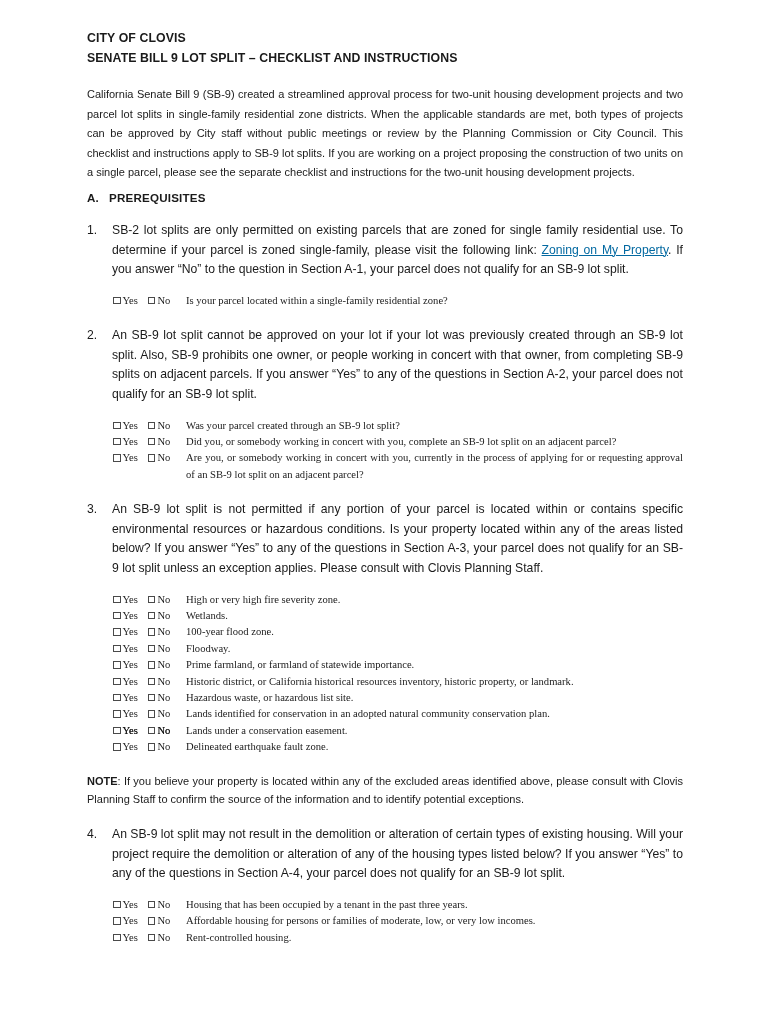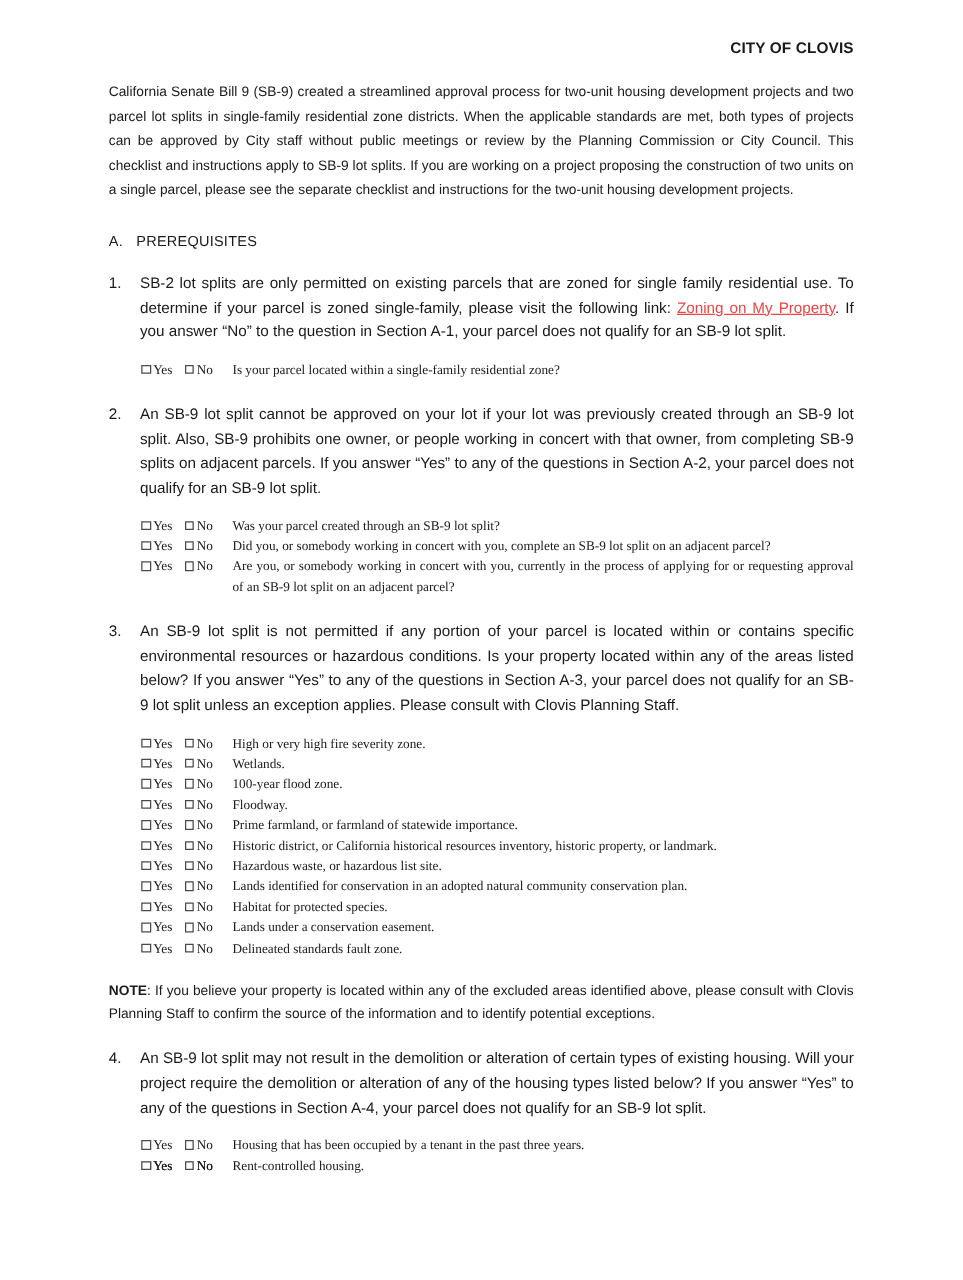--- a/index.html
+++ b/index.html
@@ -16,41 +16,41 @@
   }
   .page {
     position: relative;
     width: 770px;
     height: 1024px;
     background: #ffffff;
     box-sizing: border-box;
     padding: 24px 87px 0 87px;
   }
   .doc-title {
-    text-align: right;
+    text-align: left;
     font-weight: bold;
     font-size: 12.3px;
     line-height: 20px;
     letter-spacing: 0.1px;
     margin: 0;
   }
   .doc-title.line1 { margin-top: 4px; }
   .doc-title.line2 { margin-bottom: 0; }
 
   .intro {
     margin-top: 17px;
     font-size: 11px;
     line-height: 19.6px;
     text-align: justify;
     text-justify: inter-word;
   }
 
   .section-head {
-    margin-top: 24px;
-    font-weight: normal;
+    margin-top: 8px;
+    font-weight: bold;
     font-size: 11.6px;
     letter-spacing: 0.2px;
   }
   .section-head .sec-letter {
     display: inline-block;
     width: 22px;
   }
 
   .numitem {
     margin-top: 17px;
@@ -66,21 +66,21 @@
     left: 0;
     top: 0;
     width: 20px;
     text-align: left;
   }
   .numitem p {
     margin: 0;
   }
 
   a.doclink {
-    color: #ef4444;
+    color: #0369a1;
     text-decoration: underline;
   }
 
   .qlist {
     margin-top: 13px;
     padding-left: 26px;
   }
 
   .qrow {
     position: relative;
@@ -121,20 +121,21 @@
     text-justify: inter-word;
   }
   .note b { font-weight: bold; }
 </style>
 </head>
 <body>
 
 <div class="page">
 
   <div class="doc-title line1">CITY OF CLOVIS</div>
+  <div class="doc-title line2">SENATE BILL 9 LOT SPLIT – CHECKLIST AND INSTRUCTIONS</div>
 
   <div class="intro">California Senate Bill 9 (SB-9) created a streamlined approval process for two-unit housing development projects and two parcel lot splits in single-family residential zone districts. When the applicable standards are met, both types of projects can be approved by City staff without public meetings or review by the Planning Commission or City Council. This checklist and instructions apply to SB-9 lot splits. If you are working on a project proposing the construction of two units on a single parcel, please see the separate checklist and instructions for the two-unit housing development projects.</div>
 
   <div class="section-head">
     <span class="sec-letter">A.</span><span>PREREQUISITES</span>
   </div>
 
   <div class="numitem">
     <span class="num">1.</span>
     <p><span>SB-2 lot splits are only permitted on existing parcels that are zoned for single family residential use. To determine if your parcel is zoned single-family, please visit the following link: </span><a class="doclink" href="#">Zoning on My Property</a><span>. If you answer “No” to the question in Section A-1, your parcel does not qualify for an SB-9 lot split.</span></p>
@@ -226,33 +227,32 @@
     <div class="qrow">
       <span class="boxes">
         <span class="opt-yes"><span class="cb"></span><span>Yes</span></span><span><span class="cb"></span><span>No</span></span>
       </span>
       <span class="qtext">Lands identified for conservation in an adopted natural community conservation plan.</span>
     </div>
     <div class="qrow">
       <span class="boxes">
         <span class="opt-yes"><span class="cb"></span><span>Yes</span></span><span><span class="cb"></span><span>No</span></span>
       </span>
-      <span class="qtext">Habitat for protected species.</span>
     </div>
     <div class="qrow">
       <span class="boxes">
         <span class="opt-yes"><span class="cb"></span><span>Yes</span></span><span><span class="cb"></span><span>No</span></span>
       </span>
       <span class="qtext">Lands under a conservation easement.</span>
     </div>
     <div class="qrow">
       <span class="boxes">
         <span class="opt-yes"><span class="cb"></span><span>Yes</span></span><span><span class="cb"></span><span>No</span></span>
       </span>
-      <span class="qtext">Delineated standards fault zone.</span>
+      <span class="qtext">Delineated earthquake fault zone.</span>
     </div>
   </div>
 
   <div class="note"><b>NOTE</b><span>: If you believe your property is located within any of the excluded areas identified above, please consult with Clovis Planning Staff to confirm the source of the information and to identify potential exceptions.</span></div>
 
   <div class="numitem">
     <span class="num">4.</span>
     <p>An SB-9 lot split may not result in the demolition or alteration of certain types of existing housing. Will your project require the demolition or alteration of any of the housing types listed below? If you answer “Yes” to any of the questions in Section A-4, your parcel does not qualify for an SB-9 lot split.</p>
   </div>
 
@@ -260,20 +260,21 @@
     <div class="qrow">
       <span class="boxes">
         <span class="opt-yes"><span class="cb"></span><span>Yes</span></span><span><span class="cb"></span><span>No</span></span>
       </span>
       <span class="qtext">Housing that has been occupied by a tenant in the past three years.</span>
     </div>
     <div class="qrow">
       <span class="boxes">
         <span class="opt-yes"><span class="cb"></span><span>Yes</span></span><span><span class="cb"></span><span>No</span></span>
       </span>
+      <span class="qtext">Affordable housing for persons or families of moderate, low, or very low incomes.</span>
     </div>
     <div class="qrow">
       <span class="boxes">
         <span class="opt-yes"><span class="cb"></span><span>Yes</span></span><span><span class="cb"></span><span>No</span></span>
       </span>
       <span class="qtext">Rent-controlled housing.</span>
     </div>
   </div>
 
 </div>

